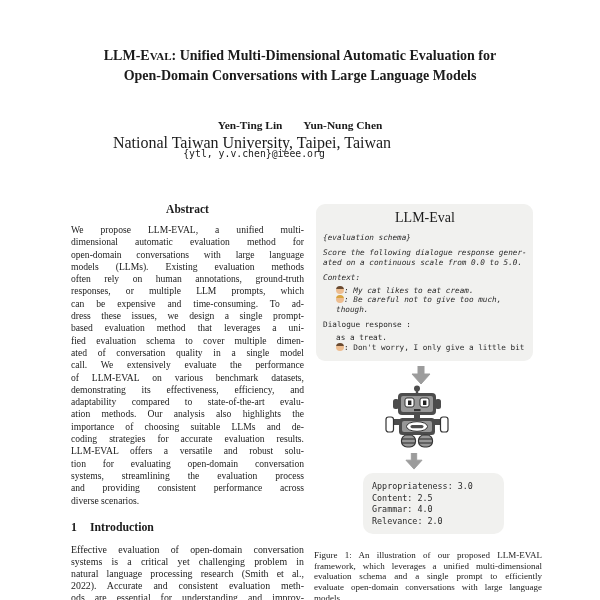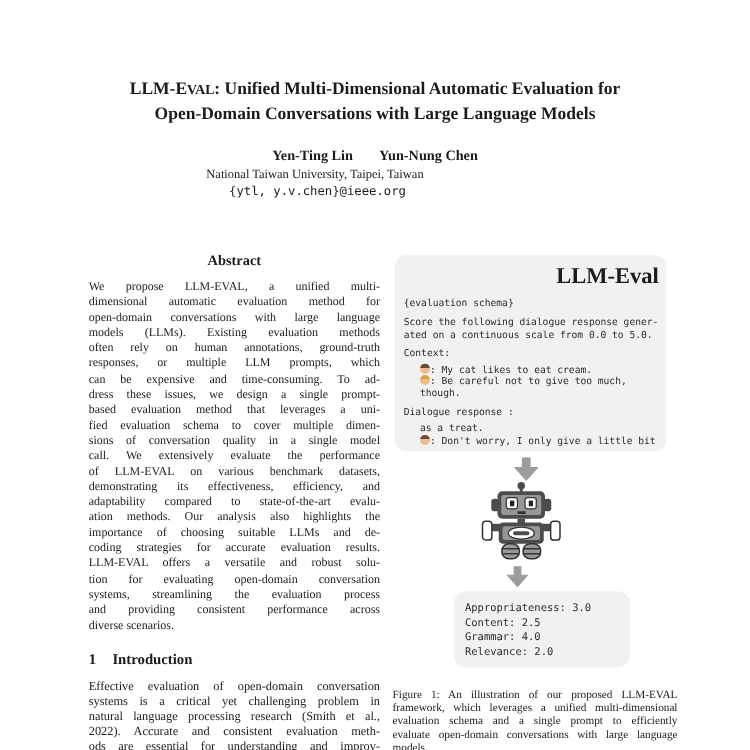--- a/index.html
+++ b/index.html
@@ -2,44 +2,44 @@
 <html><head>
 <meta charset="utf-8">
 <style>
   html,body{margin:0;padding:0;background:#e9e9e9;}
   .page{
     position:relative;width:600px;height:600px;background:#ffffff;
     overflow:hidden;color:#1b1b1b;
     font-family:"Liberation Serif","DejaVu Serif",serif;
   }
   
-  .titleblock{position:absolute;left:0;top:62px;width:600px;text-align:center;}
+  .titleblock{position:absolute;left:0;top:46px;width:600px;text-align:center;}
   .title{font-size:14px;font-weight:bold;line-height:19px;}
   .sc{font-size:11px;}
   .authors{position:absolute;left:0;top:119px;width:600px;text-align:center;
            font-size:11.4px;font-weight:bold;}
   .authors span{margin:0 9px;}
-  .affil{position:absolute;left:0;top:134px;width:504px;text-align:center;font-size:10px;}
+  .affil{position:absolute;left:0;top:134px;width:504px;text-align:center;font-size:16px;}
   .email{position:absolute;left:0;top:148px;width:508px;text-align:center;
          font-family:"DejaVu Sans Mono","Liberation Mono",monospace;font-size:9.8px;}
   
   .leftcol{position:absolute;left:71px;top:203px;width:233px;}
   .abs-head{text-align:center;font-weight:bold;font-size:11.5px;margin-bottom:9px;}
   .just .ln{font-size:9.6px;line-height:12.3px;text-align:justify;text-align-last:justify;
             white-space:nowrap;}
   .intro-lines.just .ln{font-size:9.9px;line-height:12.1px;}
   .sec-head{font-weight:bold;font-size:11.8px;margin-top:13px;margin-bottom:9px;}
   .sec-head .num{margin-right:13px;}
   
   .promptbox{position:absolute;left:316px;top:204px;width:217px;height:157px;
              background:#f1f1ef;border-radius:9px;box-sizing:border-box;padding:6px 6px 0 7px;}
-  .pb-title{text-align:right;font-weight:bold;font-size:18px;margin-bottom:7px;}
+  .pb-title{text-align:center;font-weight:normal;font-size:14px;margin-bottom:7px;}
   .mono{font-family:"DejaVu Sans Mono","Liberation Mono",monospace;font-size:7.7px;
         line-height:9.3px;color:#2a2a2a;}
-  .mblock{margin-bottom:6px;}
+  .mblock{margin-bottom:6px;font-style:italic;}
   .dlg{padding-left:13px;}
   .emoji{display:inline-block;width:8px;height:8px;border-radius:4px;vertical-align:-1px;}
   .emoji.girl{background:linear-gradient(180deg,#6b4a2f 0%,#6b4a2f 42%,#edbd90 42%);}
   .emoji.boy{background:linear-gradient(180deg,#d9a43f 0%,#d9a43f 42%,#edbd90 42%);}
   .arrow1{position:absolute;left:410px;top:366px;}
   .robot{position:absolute;left:384px;top:385px;}
   .arrow2{position:absolute;left:404px;top:453px;}
   .scorebox{position:absolute;left:363px;top:473px;width:141px;height:61px;
             background:#f1f1ef;border-radius:10px;box-sizing:border-box;padding:8px 0 0 9px;}
   .scorebox .ln{font-family:"DejaVu Sans Mono","Liberation Mono",monospace;
@@ -70,21 +70,21 @@
         <div class="ln">We propose LLM-EVAL, a unified multi-</div>
         <div class="ln">dimensional automatic evaluation method for</div>
         <div class="ln">open-domain conversations with large language</div>
         <div class="ln">models (LLMs). Existing evaluation methods</div>
         <div class="ln">often rely on human annotations, ground-truth</div>
         <div class="ln">responses, or multiple LLM prompts, which</div>
         <div class="ln">can be expensive and time-consuming. To ad-</div>
         <div class="ln">dress these issues, we design a single prompt-</div>
         <div class="ln">based evaluation method that leverages a uni-</div>
         <div class="ln">fied evaluation schema to cover multiple dimen-</div>
-        <div class="ln">sions of conversation quality in a single model</div>
+        <div class="ln">ated of conversation quality in a single model</div>
         <div class="ln">call. We extensively evaluate the performance</div>
         <div class="ln">of LLM-EVAL on various benchmark datasets,</div>
         <div class="ln">demonstrating its effectiveness, efficiency, and</div>
         <div class="ln">adaptability compared to state-of-the-art evalu-</div>
         <div class="ln">ation methods. Our analysis also highlights the</div>
         <div class="ln">importance of choosing suitable LLMs and de-</div>
         <div class="ln">coding strategies for accurate evaluation results.</div>
         <div class="ln">LLM-EVAL offers a versatile and robust solu-</div>
         <div class="ln">tion for evaluating open-domain conversation</div>
         <div class="ln">systems, streamlining the evaluation process</div>

